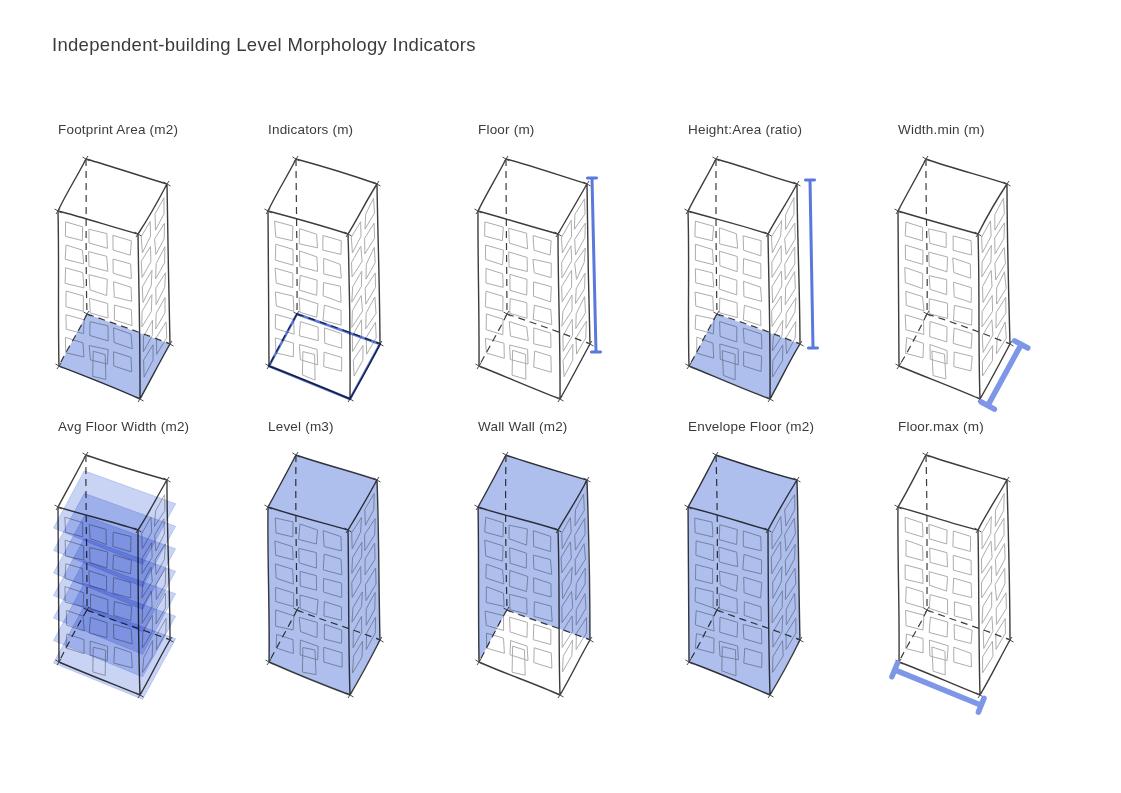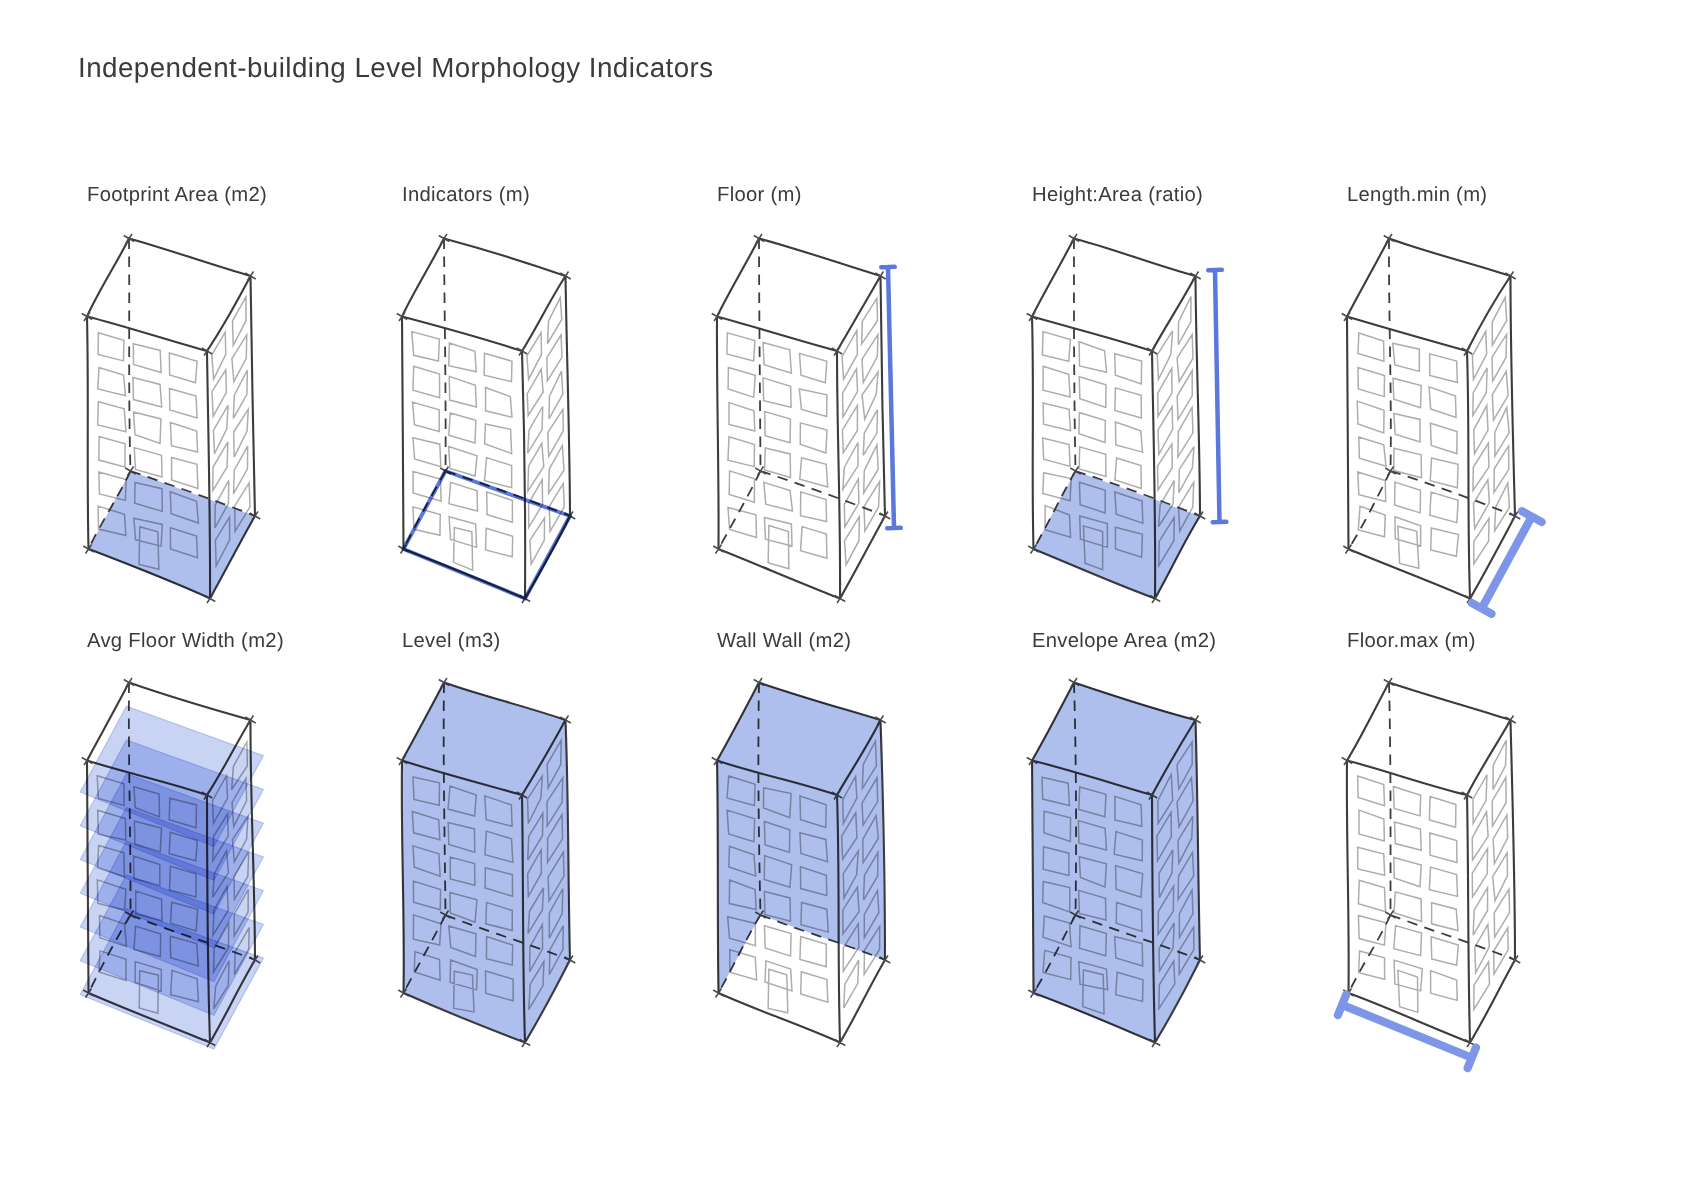--- a/index.html
+++ b/index.html
@@ -80,21 +80,21 @@
           <path d="M32.5,6 L39.5,10 M34,11 L38,5M4.5,58 L11.5,62 M6,63 L10,57M84.5,81 L91.5,85 M86,86 L90,80M113.5,31 L120.5,35 M115,36 L119,30M5.5,213 L12.5,217 M7,218 L11,212M86.5,246 L93.5,250 M88,251 L92,245M116.5,191 L123.5,195 M118,196 L122,190M33.5,161 L40.5,165 M35,166 L39,160" fill="none" stroke="#4a4a4a" stroke-width="1"></path>
         </g>
         <path d="M9,215 L37,163 L120,193 L90,248 Z" fill="#aebfed" style="mix-blend-mode:multiply"></path>
         <g>
           <path d="M130,29 L133,197M134.5,28.9 L125.5,29.1M137.5,196.9 L128.5,197.1" fill="none" stroke="#5b78dd" stroke-width="3" stroke-linecap="round"></path>
         </g>
       </svg>
   </figure>
 
   <figure class="panel">
-    <figcaption class="plabel">Length.min (m)</figcaption>
+    <figcaption class="plabel">Width.min (m)</figcaption>
     <svg class="fig" viewBox="0 0 190 268">
         <g>
           <path d="M15.9,71.0 L32.4,76.3 L32.6,89.8 L15.3,84.7 ZM38.5,77.9 L56.2,81.8 L56.2,96.6 L39.9,92.3 ZM63.1,84.9 L81.1,89.7 L81.6,104.0 L63.2,99.3 ZM91.6,86.2 L100.5,69.9 L101.1,85.1 L92.3,101.9 ZM104.8,63.7 L113.5,47.2 L114.4,62.7 L104.9,79.1 ZM15.3,94.0 L33.0,99.4 L32.8,113.4 L15.5,108.3 ZM38.7,101.1 L57.5,106.0 L57.0,120.8 L39.2,115.2 ZM62.7,106.9 L80.3,113.0 L80.7,127.3 L63.8,121.6 ZM92.1,111.0 L101.4,94.3 L100.9,110.8 L91.9,125.9 ZM104.7,87.1 L114.4,71.9 L114.0,87.3 L105.1,103.0 ZM14.8,116.4 L32.7,122.5 L32.5,137.6 L15.3,131.6 ZM39.2,124.7 L56.7,128.6 L56.7,143.6 L40.1,138.4 ZM63.6,131.2 L81.4,136.7 L81.2,151.5 L64.2,145.9 ZM92.5,135.6 L101.2,119.4 L102.0,135.7 L93.0,151.5 ZM104.9,112.1 L114.2,96.6 L115.4,112.7 L105.7,129.0 ZM15.8,140.3 L32.5,145.6 L34.0,159.8 L16.3,154.4 ZM39.3,147.8 L57.4,152.2 L57.7,167.5 L39.2,162.7 ZM64.4,154.4 L82.0,158.5 L81.6,174.2 L63.5,169.5 ZM92.2,160.5 L102.2,144.5 L102.6,160.4 L92.0,176.0 ZM106.6,137.0 L114.5,120.7 L116.1,137.4 L106.6,153.1 ZM15.2,163.7 L33.5,169.3 L33.8,183.4 L15.9,178.8 ZM40.0,170.4 L57.0,175.8 L56.8,190.9 L39.7,185.7 ZM64.1,177.1 L82.1,182.6 L81.2,197.4 L63.2,192.4 ZM92.3,184.7 L101.9,168.8 L102.9,184.1 L93.1,201.4 ZM106.2,161.5 L115.7,146.3 L115.9,161.9 L106.0,177.2 ZM16.7,186.5 L33.5,192.4 L33.0,206.9 L15.5,202.3 ZM40.0,193.5 L57.1,199.6 L57.1,213.0 L40.2,208.2 ZM64.2,201.0 L82.3,205.4 L80.9,219.9 L63.8,215.6 ZM92.5,210.1 L102.7,194.5 L102.4,209.7 L92.5,225.0 ZM107.1,187.3 L115.2,171.0 L116.3,187.2 L106.4,202.9 ZM41.9,199.9 L54.5,203.2 L55.9,227.9 L43.1,224.6 Z" fill="none" stroke="#adadad" stroke-width="1"></path>
           <path d="M36 8C35.7 59.7,37.9 111.3,37 163M37 163C28.2 180.6,19.5 198.3,9 215M37 163C65.1 171.9,92.6 182.2,120 193" fill="none" stroke="#3c3c3c" stroke-width="1.2" stroke-dasharray="7 5"></path>
           <path d="M36 8C26.9 25.5,17.1 42.5,8 60M36 8C62.6 17.6,90.1 24.2,117 33M8 60C34.6 68.0,61.3 75.5,88 83M88 83C96.8 65.8,106.3 49.1,117 33M8 60C8.7 111.7,8.3 163.3,9 215M88 83C89.8 138.0,88.1 193.0,90 248M117 33C117.0 86.4,118.6 139.7,120 193M9 215C35.9 226.3,63.3 236.3,90 248M90 248C100.5 229.9,110.2 211.4,120 193" fill="none" stroke="#3c3c3c" stroke-width="1.4"></path>
           <path d="M32.5,6 L39.5,10 M34,11 L38,5M4.5,58 L11.5,62 M6,63 L10,57M84.5,81 L91.5,85 M86,86 L90,80M113.5,31 L120.5,35 M115,36 L119,30M5.5,213 L12.5,217 M7,218 L11,212M86.5,246 L93.5,250 M88,251 L92,245M116.5,191 L123.5,195 M118,196 L122,190M33.5,161 L40.5,165 M35,166 L39,160" fill="none" stroke="#4a4a4a" stroke-width="1"></path>
         </g>
         <g>
           <path d="M97.8,254.6 L131.2,193.4M91.2,251.0 L104.4,258.2M124.6,189.8 L137.8,197.0" fill="none" stroke="#7e96e8" stroke-width="5.5" stroke-linecap="round"></path>
         </g>
@@ -156,21 +156,21 @@
           <path d="M15.8,70.3 L33.4,75.8 L32.9,90.0 L14.7,85.0 ZM39.1,78.2 L57.4,82.0 L56.5,98.1 L39.0,91.7 ZM63.3,83.7 L80.8,89.5 L80.5,104.6 L63.7,99.5 ZM91.8,86.2 L100.4,70.6 L101.2,85.0 L92.2,102.0 ZM105.5,62.7 L113.6,47.1 L114.3,63.5 L104.9,78.7 ZM14.7,93.1 L33.1,98.9 L32.6,114.2 L15.8,109.0 ZM39.6,100.7 L56.5,106.2 L56.3,121.2 L40.1,116.3 ZM63.3,108.1 L80.5,112.6 L81.7,127.4 L63.9,121.9 ZM91.1,110.4 L100.5,94.9 L101.3,111.3 L91.8,125.8 ZM104.7,88.4 L114.7,71.5 L115.1,87.4 L105.4,103.1 ZM16.3,117.2 L32.6,122.8 L33.8,136.9 L15.9,131.0 ZM39.8,123.4 L57.8,129.5 L56.6,144.5 L39.5,139.3 ZM63.6,130.8 L80.9,136.6 L81.2,150.0 L63.8,145.4 ZM92.2,135.4 L102.2,120.3 L101.1,136.0 L92.6,151.8 ZM105.2,112.6 L114.1,96.7 L115.5,112.0 L105.4,128.2 ZM16.4,139.7 L33.4,146.1 L34.1,159.4 L16.2,155.4 ZM39.6,147.3 L56.7,151.6 L57.0,167.1 L39.9,162.6 ZM64.4,154.7 L81.2,159.1 L82.2,174.4 L64.0,169.4 ZM91.9,159.7 L101.6,144.4 L102.7,160.8 L92.0,175.6 ZM106.3,136.6 L115.3,121.2 L115.1,137.0 L105.7,153.1 ZM15.1,164.1 L33.5,168.6 L33.6,183.5 L16.3,178.4 ZM39.6,170.2 L57.4,175.4 L57.0,190.4 L40.1,184.9 ZM63.8,177.3 L80.9,182.6 L80.8,197.5 L63.3,192.7 ZM92.2,184.9 L102.2,168.9 L102.6,184.5 L92.2,200.5 ZM106.2,162.8 L115.0,146.7 L115.9,161.3 L106.2,178.1 ZM16.5,186.2 L33.5,191.2 L34.4,206.3 L16.6,201.2 ZM40.6,193.6 L57.1,199.1 L58.0,213.6 L40.0,207.7 ZM64.2,200.8 L81.3,206.0 L81.9,221.2 L63.8,215.6 ZM93.2,209.3 L102.5,193.1 L101.8,208.7 L92.5,224.9 ZM106.3,186.5 L116.5,170.6 L116.4,186.0 L106.1,202.6 ZM42.6,199.2 L54.5,202.9 L55.2,228.2 L42.1,225.3 Z" fill="none" stroke="#adadad" stroke-width="1"></path>
           <path d="M36 8C35.1 59.7,35.8 111.3,37 163M37 163C26.7 179.8,18.7 197.9,9 215M37 163C64.4 173.8,92.7 182.1,120 193" fill="none" stroke="#3c3c3c" stroke-width="1.2" stroke-dasharray="7 5"></path>
           <path d="M36 8C26.8 25.4,17.7 42.9,8 60M36 8C62.7 17.2,89.9 24.8,117 33M8 60C34.3 68.9,61.7 74.1,88 83M88 83C97.7 66.3,108.4 50.3,117 33M8 60C9.0 111.7,8.1 163.3,9 215M88 83C89.9 138.0,88.3 193.0,90 248M117 33C118.8 86.3,120.0 139.6,120 193M9 215C35.6 227.0,63.4 236.0,90 248M90 248C100.7 230.1,109.4 211.0,120 193" fill="none" stroke="#3c3c3c" stroke-width="1.4"></path>
           <path d="M32.5,6 L39.5,10 M34,11 L38,5M4.5,58 L11.5,62 M6,63 L10,57M84.5,81 L91.5,85 M86,86 L90,80M113.5,31 L120.5,35 M115,36 L119,30M5.5,213 L12.5,217 M7,218 L11,212M86.5,246 L93.5,250 M88,251 L92,245M116.5,191 L123.5,195 M118,196 L122,190M33.5,161 L40.5,165 M35,166 L39,160" fill="none" stroke="#4a4a4a" stroke-width="1"></path>
         </g>
         <path d="M36,8 L117,33 L120,193 L90,248 L9,215 L8,60 Z M9,215 L37,163 L120,193 L90,248 Z" fill-rule="evenodd" fill="#aebfed" style="mix-blend-mode:multiply"></path>
       </svg>
   </figure>
 
   <figure class="panel">
-    <figcaption class="plabel">Envelope Area (m2)</figcaption>
+    <figcaption class="plabel">Envelope Floor (m2)</figcaption>
     <svg class="fig" viewBox="0 0 190 268">
         <g>
           <path d="M14.7,71.1 L32.1,75.1 L33.0,90.0 L15.1,85.7 ZM39.8,77.7 L57.3,82.6 L56.6,97.5 L39.2,92.6 ZM63.3,83.9 L80.7,89.5 L81.2,103.8 L63.3,99.6 ZM91.9,86.8 L100.8,69.3 L101.8,86.5 L92.1,102.0 ZM104.7,62.9 L114.7,47.6 L114.8,62.6 L105.9,79.0 ZM16.1,93.9 L33.7,98.2 L33.6,113.9 L15.9,108.2 ZM38.9,100.1 L56.7,105.2 L57.7,119.7 L39.3,115.0 ZM64.0,107.4 L81.6,113.0 L81.5,126.9 L62.8,122.5 ZM91.3,110.2 L100.7,94.6 L100.9,110.9 L91.7,126.9 ZM104.7,87.7 L114.3,71.4 L115.4,86.9 L106.0,104.2 ZM15.7,117.5 L32.6,121.8 L32.6,136.7 L15.5,132.5 ZM39.5,124.1 L57.6,128.8 L56.6,144.3 L40.3,138.0 ZM63.7,130.1 L81.8,135.6 L80.6,151.1 L64.1,145.8 ZM92.7,135.3 L101.9,119.6 L101.3,135.0 L92.9,151.4 ZM105.3,113.4 L115.2,97.3 L114.5,111.8 L105.9,128.4 ZM15.5,140.6 L33.2,144.7 L33.1,160.9 L15.1,154.6 ZM39.1,146.6 L57.0,151.9 L57.3,166.4 L39.6,162.0 ZM64.4,154.7 L81.0,159.9 L81.3,173.9 L64.2,168.4 ZM92.3,160.5 L102.4,143.8 L102.2,160.4 L92.1,176.0 ZM105.7,137.0 L115.0,121.3 L115.8,136.9 L105.4,152.6 ZM16.2,163.7 L33.0,168.4 L34.0,184.1 L15.4,177.8 ZM40.0,170.2 L57.6,175.3 L57.1,190.2 L39.7,185.2 ZM63.1,177.4 L81.5,182.0 L81.8,197.0 L63.9,191.7 ZM92.7,185.5 L102.8,168.3 L102.0,185.2 L93.0,200.2 ZM106.2,162.2 L114.7,146.3 L115.3,162.1 L106.3,177.9 ZM16.5,186.6 L34.0,191.3 L33.8,206.1 L15.3,201.3 ZM39.2,194.1 L57.6,199.0 L58.4,212.8 L40.0,209.1 ZM64.8,201.2 L82.0,206.2 L81.7,220.6 L63.8,216.1 ZM92.9,209.6 L102.5,193.7 L103.2,208.9 L92.6,225.4 ZM106.1,186.7 L115.8,171.1 L115.9,186.1 L106.1,202.5 ZM42.3,199.6 L55.5,202.8 L56.0,228.9 L41.8,223.9 Z" fill="none" stroke="#adadad" stroke-width="1"></path>
           <path d="M36 8C37.5 59.7,37.7 111.3,37 163M37 163C27.7 180.4,19.3 198.2,9 215M37 163C64.4 173.7,92.7 182.1,120 193" fill="none" stroke="#3c3c3c" stroke-width="1.2" stroke-dasharray="7 5"></path>
           <path d="M36 8C26.7 25.4,17.9 43.0,8 60M36 8C62.8 17.1,89.6 25.9,117 33M8 60C35.0 66.7,61.3 75.3,88 83M88 83C97.2 66.1,106.8 49.4,117 33M8 60C8.2 111.7,8.9 163.3,9 215M88 83C88.2 138.0,88.4 193.0,90 248M117 33C118.6 86.3,118.7 139.7,120 193M9 215C36.5 224.9,63.1 236.7,90 248M90 248C100.8 230.1,110.7 211.7,120 193" fill="none" stroke="#3c3c3c" stroke-width="1.4"></path>
           <path d="M32.5,6 L39.5,10 M34,11 L38,5M4.5,58 L11.5,62 M6,63 L10,57M84.5,81 L91.5,85 M86,86 L90,80M113.5,31 L120.5,35 M115,36 L119,30M5.5,213 L12.5,217 M7,218 L11,212M86.5,246 L93.5,250 M88,251 L92,245M116.5,191 L123.5,195 M118,196 L122,190M33.5,161 L40.5,165 M35,166 L39,160" fill="none" stroke="#4a4a4a" stroke-width="1"></path>
         </g>
         <path d="M36,8 L117,33 L120,193 L90,248 L9,215 L8,60 Z" fill="#aebfed" style="mix-blend-mode:multiply"></path>
       </svg>
   </figure>

